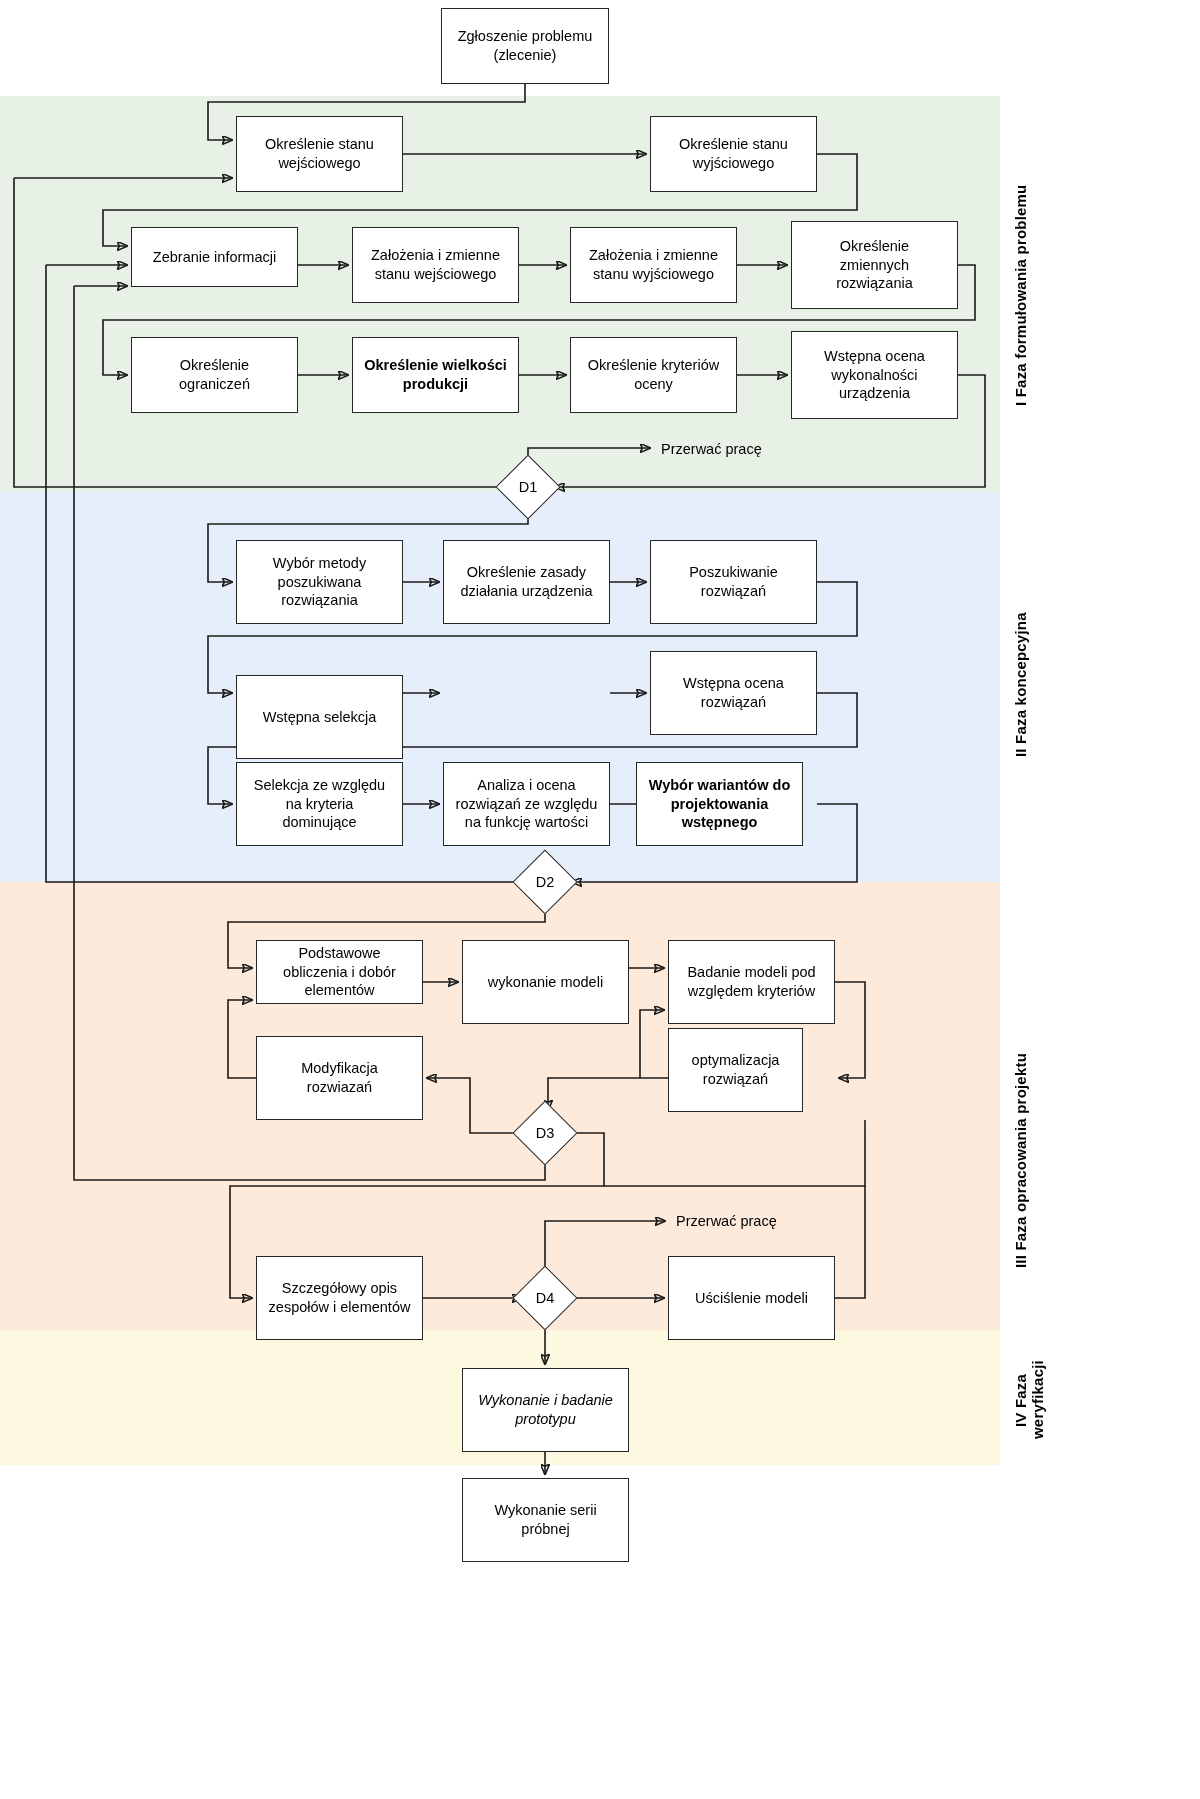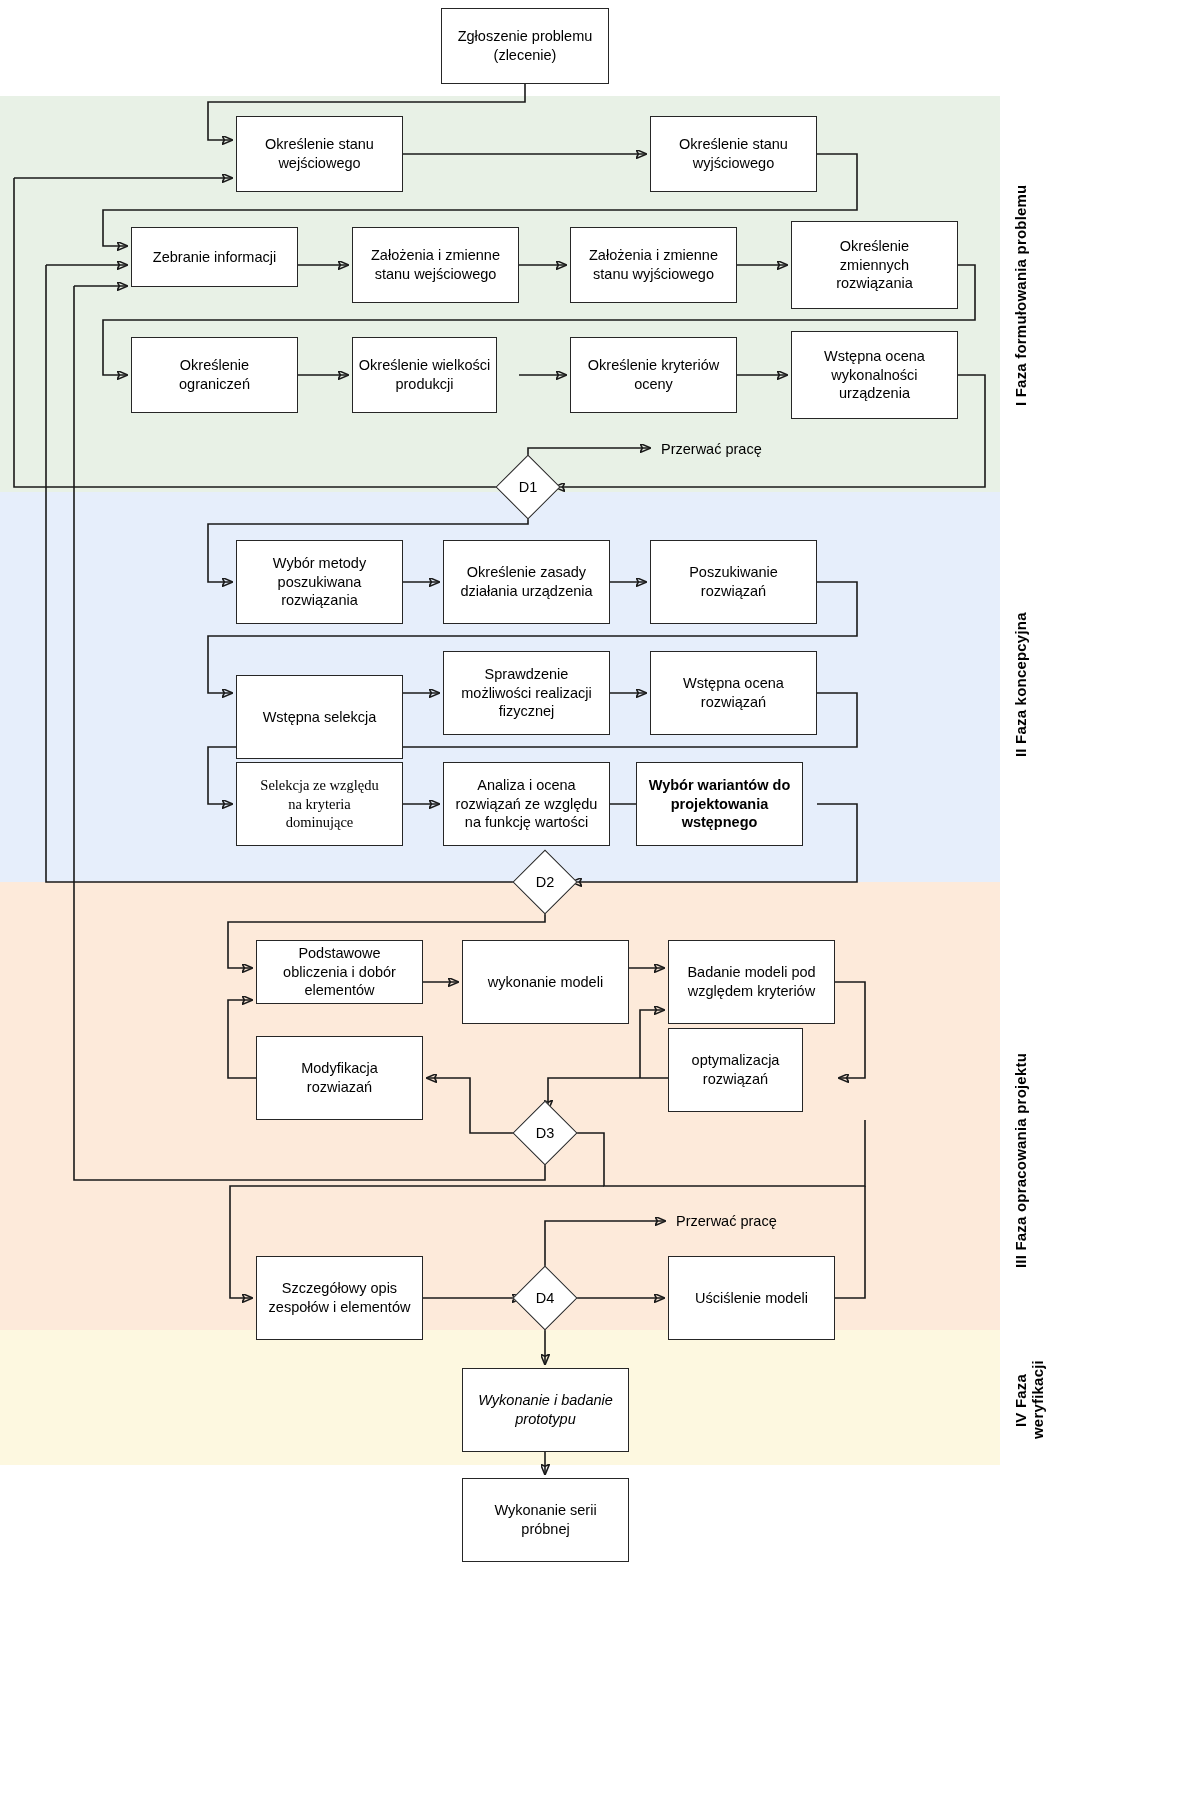--- a/index.html
+++ b/index.html
@@ -157,41 +157,38 @@
   <div class="node" id="nd3" style="left: 131px; top: 227px; width: 167px; height: 60px;">Zebranie informacji</div>
   <div class="node" id="nd4" style="left: 352px; top: 227px; width: 167px; height: 76px;">Założenia i zmienne
 stanu wejściowego</div>
   <div class="node" id="nd5" style="left: 570px; top: 227px; width: 167px; height: 76px;">Założenia i zmienne
 stanu wyjściowego</div>
   <div class="node" id="nd6" style="left: 791px; top: 221px; width: 167px; height: 88px;">Określenie
 zmiennych
 rozwiązania</div>
   <div class="node" id="nd7" style="left: 131px; top: 337px; width: 167px; height: 76px;">Określenie
 ograniczeń</div>
-  <div class="node" id="nd8" style="left: 352px; top: 337px; width: 145px; height: 76px;">Określenie wielkości
+  <div class="node" id="nd8" style="left: 352px; top: 337px; width: 167px; height: 76px; font-weight: bold;">Określenie wielkości
 produkcji</div>
   <div class="node" id="nd9" style="left: 570px; top: 337px; width: 167px; height: 76px;">Określenie kryteriów
 oceny</div>
   <div class="node" id="nd10" style="left: 791px; top: 331px; width: 167px; height: 88px;">Wstępna ocena
 wykonalności
 urządzenia</div>
   <div class="node" id="nd11" style="left: 236px; top: 540px; width: 167px; height: 84px;">Wybór metody
 poszukiwana
 rozwiązania</div>
   <div class="node" id="nd12" style="left: 443px; top: 540px; width: 167px; height: 84px;">Określenie zasady
 działania urządzenia</div>
   <div class="node" id="nd13" style="left: 650px; top: 540px; width: 167px; height: 84px;">Poszukiwanie
 rozwiązań</div>
   <div class="node" id="nd14" style="left: 236px; top: 675px; width: 167px; height: 84px;">Wstępna selekcja</div>
-  <div class="node" id="nd15" style="left: 443px; top: 651px; width: 167px; height: 84px;">Sprawdzenie
-możliwości realizacji
-fizycznej</div>
   <div class="node" id="nd16" style="left: 650px; top: 651px; width: 167px; height: 84px;">Wstępna ocena
 rozwiązań</div>
-  <div class="node" id="nd17" style="left: 236px; top: 762px; width: 167px; height: 84px; font-family: Liberation Serif, serif;">Selekcja ze względu
+  <div class="node" id="nd17" style="left: 236px; top: 762px; width: 167px; height: 84px;">Selekcja ze względu
 na kryteria
 dominujące</div>
   <div class="node" id="nd18" style="left: 443px; top: 762px; width: 167px; height: 84px;">Analiza i ocena
 rozwiązań ze względu
 na funkcję wartości</div>
   <div class="node" id="nd19" style="left: 636px; top: 762px; width: 167px; height: 84px; font-weight: bold;">Wybór wariantów do
 projektowania
 wstępnego</div>
   <div class="node" id="nd20" style="left: 256px; top: 940px; width: 167px; height: 64px;">Podstawowe
 obliczenia i dobór

